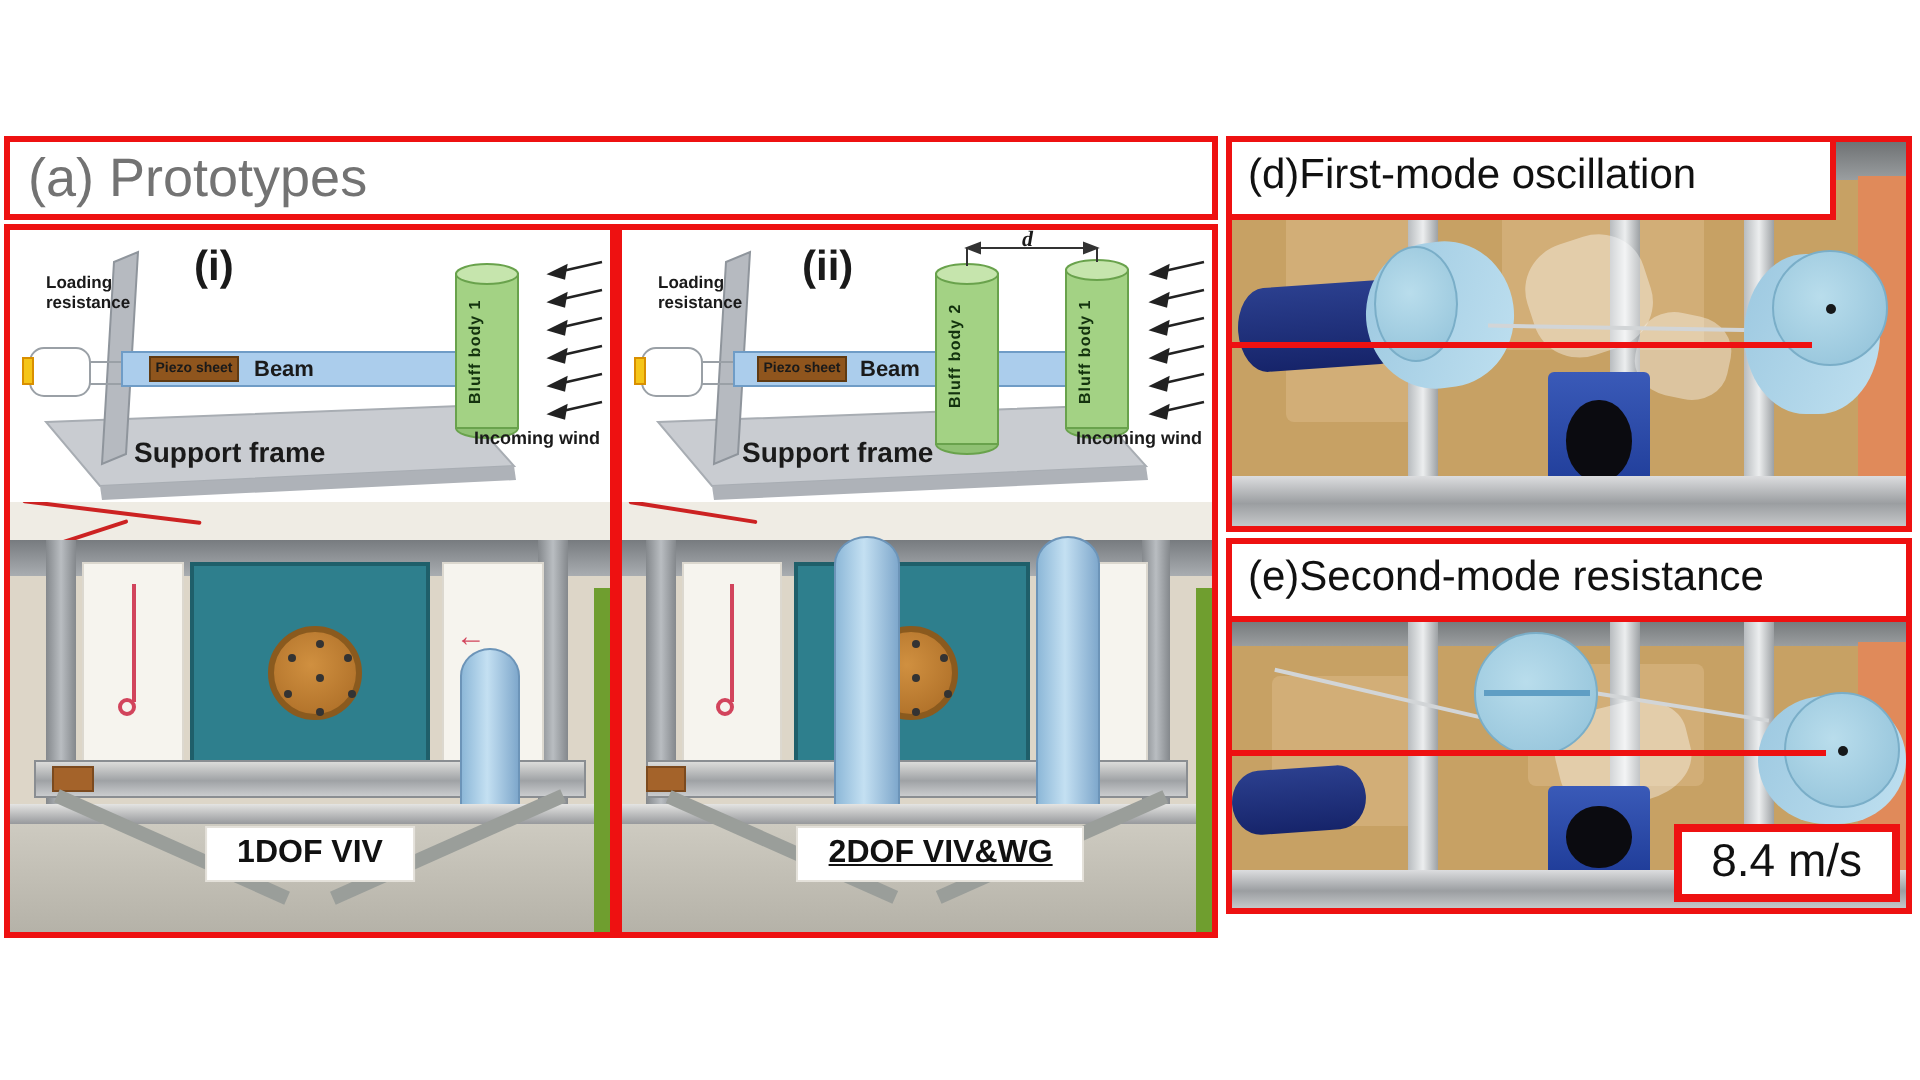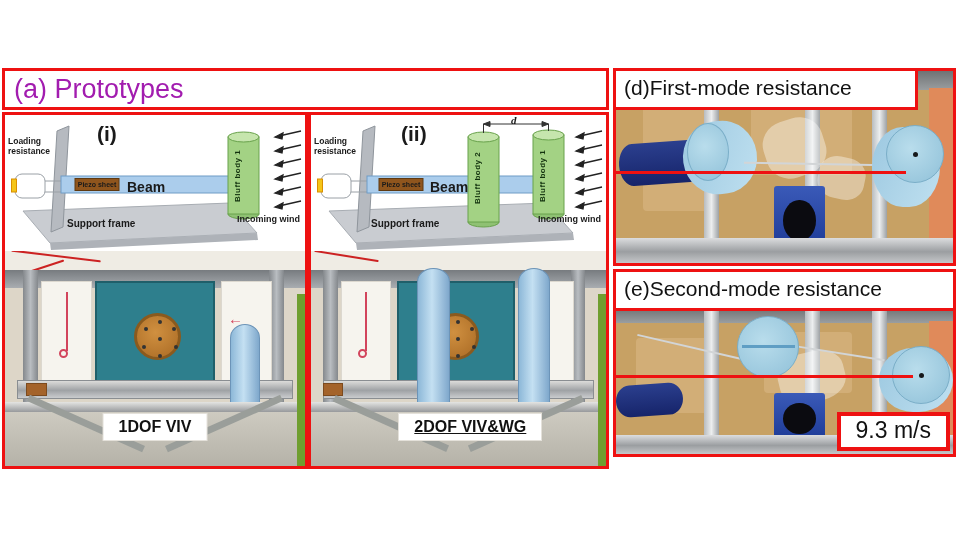--- a/index.html
+++ b/index.html
@@ -3,31 +3,31 @@
 <meta charset="utf-8">
 <style>
   * { margin:0; padding:0; box-sizing:border-box; }
   body { background:#fff; font-family:"Liberation Sans", sans-serif; }
   .canvas { position:relative; width:960px; height:540px; background:#fff; overflow:hidden; }
 
   .red-box { position:absolute; border:3px solid var(--frame-red,#ee1111); background:#fff; }
 
   
   .a-title { left:2px; top:68px; width:607px; height:42px; display:flex; align-items:center; padding-left:9px;
-             font-size:27px; color:#a21caf; }
+             font-size:27px; color:#737373; }
   .sub-i  { left:2px;   top:112px; width:306px; height:357px; }
   .sub-ii { left:308px; top:112px; width:301px; height:357px; }
   .schematic { position:relative; width:100%; height:136px; background:#fff; }
   .schematic svg { position:absolute; inset:0; width:100%; height:100%; }
   .sch-label { position:absolute; color:#1a1a1a; font-weight:bold; line-height:1.15; }
   .roman { font-size:21px; font-weight:bold; }
-  .lbl-loading { left:3px; top:22px; width:60px; font-size:8.5px; }
+  .lbl-loading { left:18px; top:22px; width:60px; font-size:8.5px; }
   .lbl-piezo { font-size:7px; width:46px; text-align:center; top:66px; }
-  .lbl-beam { font-size:14px; top:64px; }
-  .lbl-support { font-size:10px; top:103px; }
+  .lbl-beam { font-size:11px; top:64px; }
+  .lbl-support { font-size:14px; top:103px; }
   .lbl-wind { font-size:9px; top:99px; }
   .lbl-bluff { writing-mode:vertical-rl; transform:rotate(180deg); font-size:8px; letter-spacing:.5px;
                text-align:center; height:72px; color:#13320e; }
   .lbl-d { font-family:"Liberation Serif", serif; font-style:italic; font-weight:bold; font-size:11px; top:-1px; }
 
   
   .photo-tunnel { position:relative; width:100%; height:215px; background:#ddd6c8; overflow:hidden; }
   .t-ceiling { position:absolute; left:0; top:0; width:100%; height:10%; background:#efece4; }
   .t-wire { position:absolute; height:2px; background:#cc2222; border-radius:2px; }
   .t-topbar { position:absolute; left:0; top:9%; width:100%; height:8%; background:linear-gradient(#777b7f,#a9adb1); }
@@ -268,21 +268,21 @@
       <div class="v-face" style="left:80%; top:28%; width:58px; height:58px;">
         <div class="v-face-dot"></div>
       </div>
       <div class="red-line" style="left:0; top:52%; width:86%;"></div>
       <div class="v-bluebox" style="left:47%; top:60%;">
         <div class="v-bluebox-hole"></div>
       </div>
       <div class="v-botband"></div>
     </div>
     <div class="v-title v-title-d">
-      <span>(d)First-mode resistance</span>
+      <span>(d)First-mode oscillation</span>
     </div>
   </div>
 
   <div class="red-box panel-e">
     <div class="v-scene" style="top:20%;">
       <div class="v-topband"></div>
       <div class="v-patch" style="left:6%; top:20%; width:24%; height:52%;"></div>
       <div class="v-patch" style="left:44%; top:16%; width:26%; height:42%;"></div>
       <div class="v-post" style="left:26%;"></div>
       <div class="v-post" style="left:56%;"></div>
@@ -301,16 +301,16 @@
       </div>
       <div class="red-line" style="left:0; top:46%; width:88%;"></div>
       <div class="v-bluebox" style="left:47%; top:58%;">
         <div class="v-bluebox-hole"></div>
       </div>
       <div class="v-botband"></div>
     </div>
     <div class="v-title v-title-e">
       <span>(e)Second-mode resistance</span>
     </div>
-    <div class="speed-box">9.3 m/s</div>
+    <div class="speed-box">8.4 m/s</div>
   </div>
 
 </div>
 
 </body></html>

